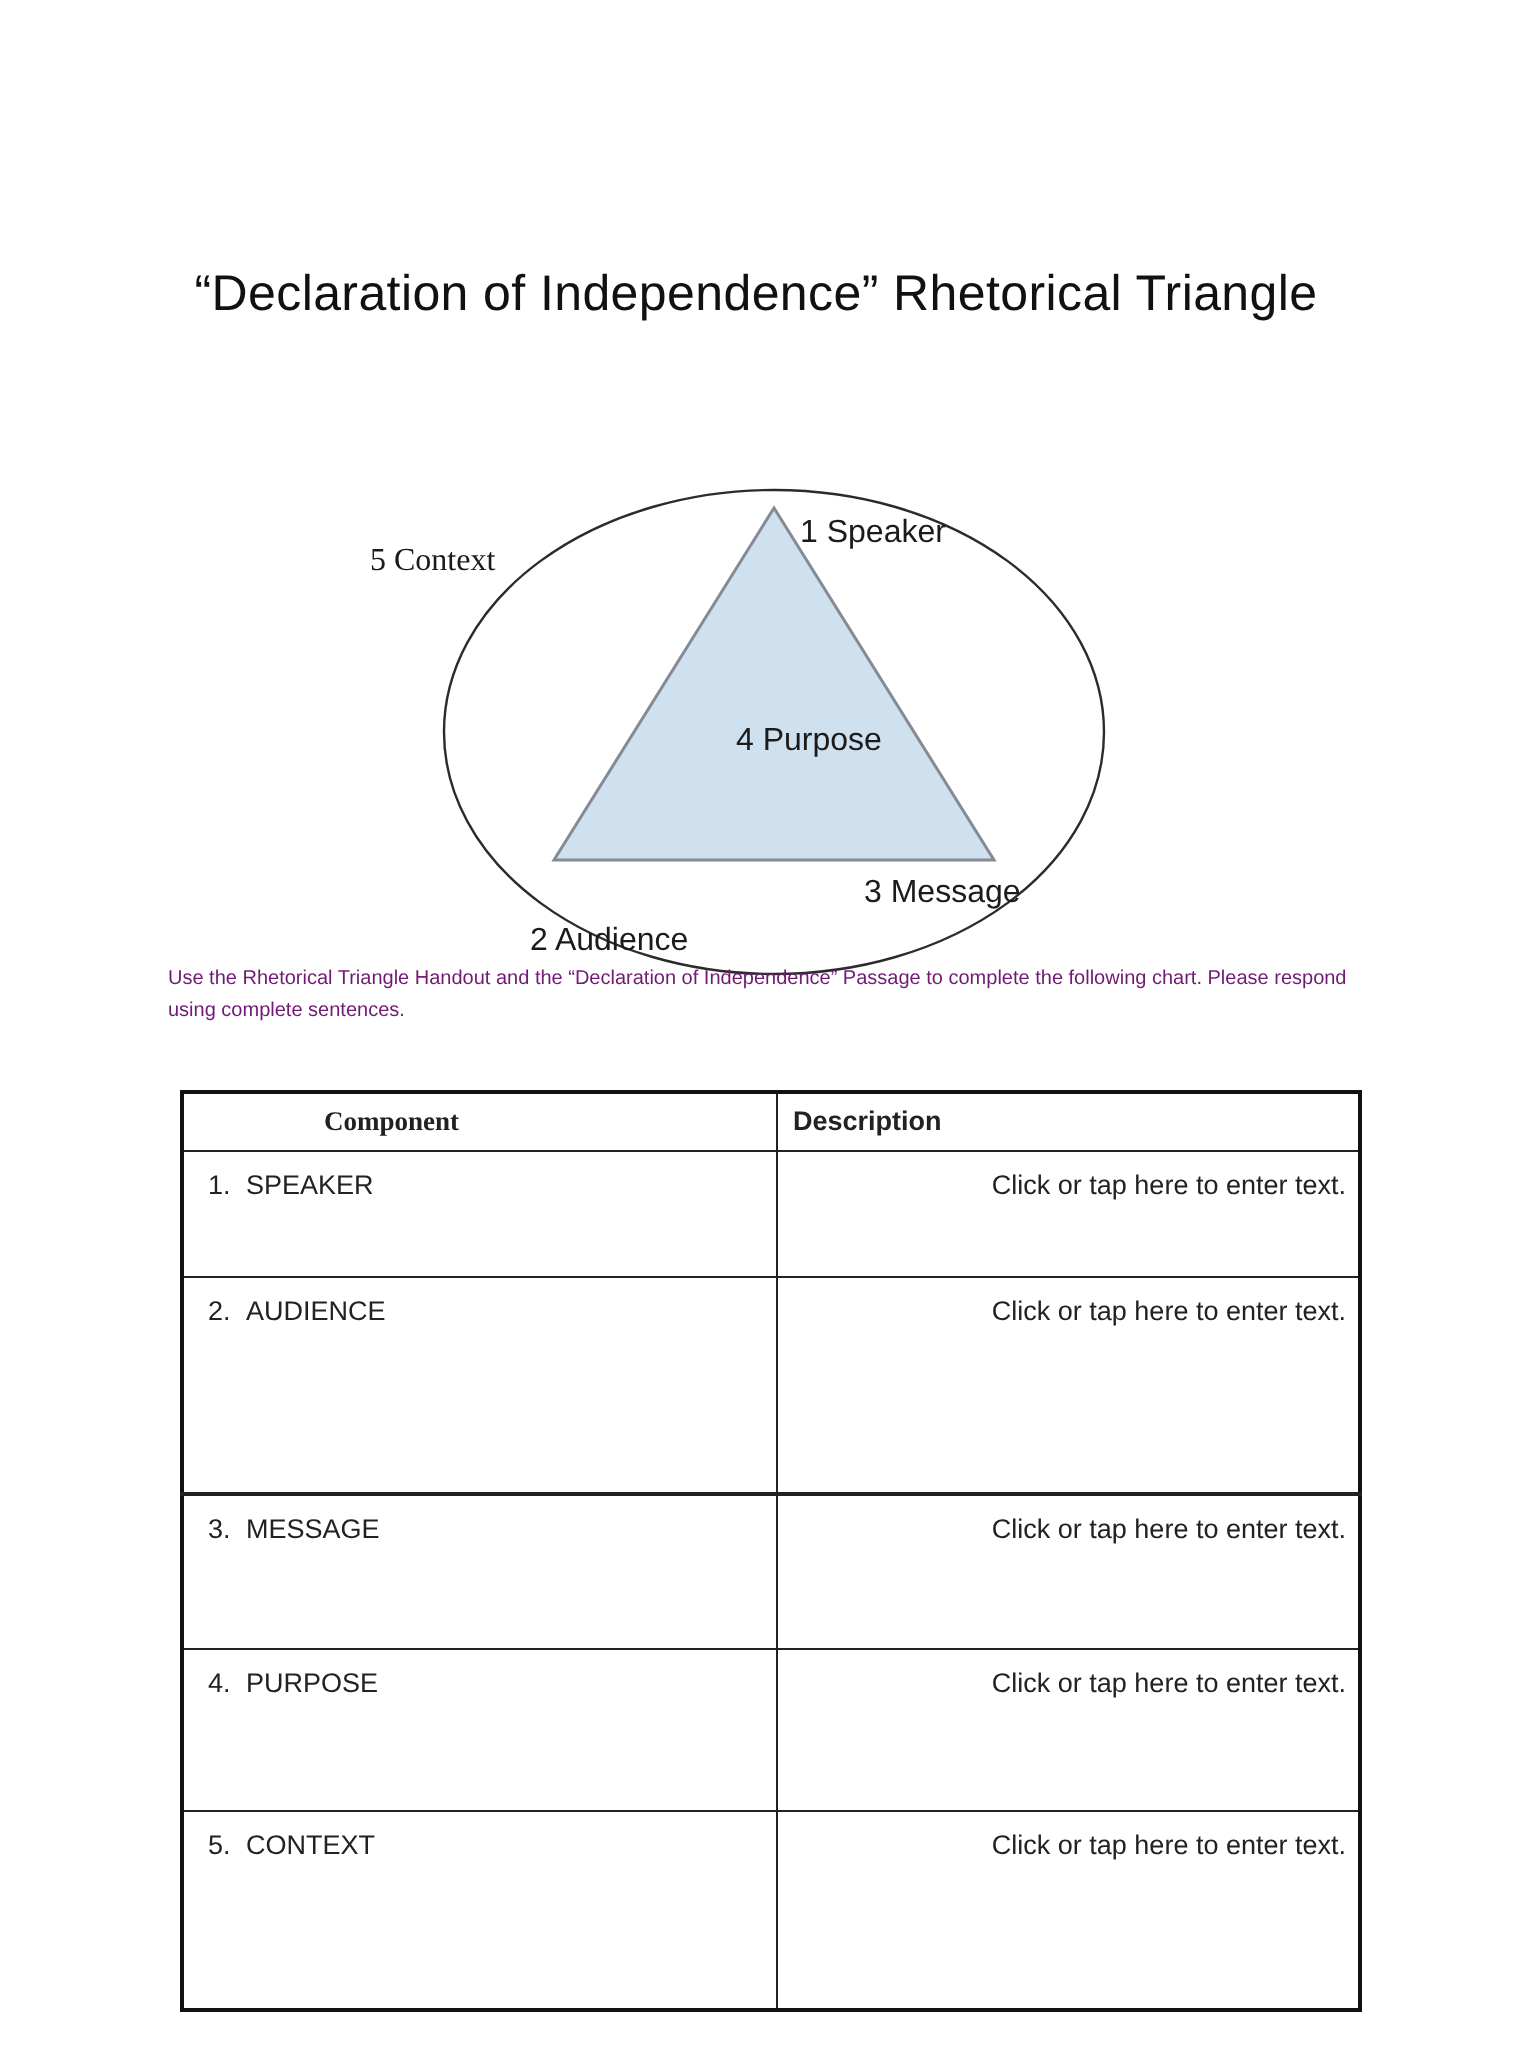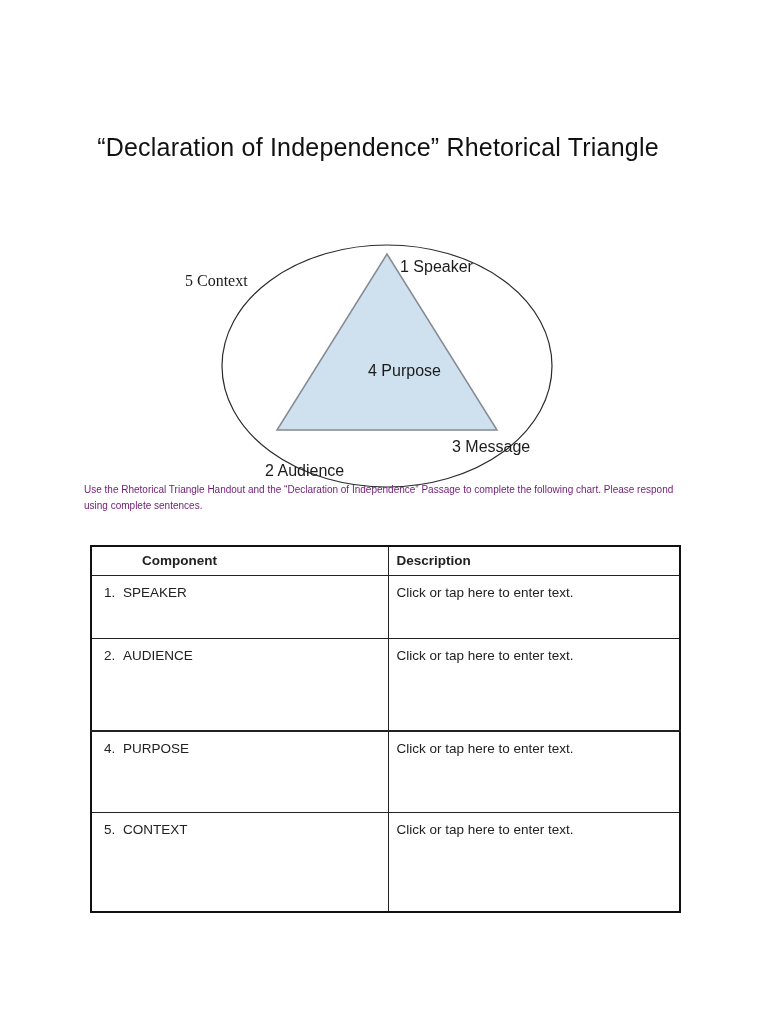--- a/index.html
+++ b/index.html
@@ -15,49 +15,49 @@
   .diagram-svg { position: absolute; left: 200px; top: 230px; pointer-events: none; }
 
   .diagram-label {
     position: absolute; font-size: 16px; line-height: 19px; color: #1b1b1b;
     white-space: nowrap;
   }
   .lbl-speaker  { left: 400px; top: 257px; }
   .lbl-context  { left: 185px; top: 271px; font-family: Liberation Serif, serif; }
   .lbl-purpose  { left: 349px; top: 361px; margin-left: 19px; }
   .lbl-audience { left: 265px; top: 437px; margin-top: 24px; }
-  .lbl-message  { left: 452px; top: 437px; }
+  .lbl-message  { left: 432px; top: 437px; }
 
   .instructions {
     position: absolute; left: 84px; top: 482px; width: 602px;
     font-size: 10px; line-height: 16px; color: #701a75;
   }
 
   table.components {
     position: absolute; left: 90px; top: 545px; width: 589px;
     border-collapse: collapse; table-layout: fixed;
   }
   table.components { border: 2px solid #111; }
   table.components td, table.components th {
     border: 1px solid #222; vertical-align: top;
     font-size: 13.5px; color: #222;
   }
   col.c1 { width: 297px; }
   col.c2 { width: 292px; }
 
   tr.hdr th { height: 29px; font-weight: 700; padding-top: 6px; text-align: left; }
-  th.h-comp { padding-left: 50px; }
+  th.h-comp { padding-left: 70px; font-family: Liberation Serif, serif; }
   th.h-desc { padding-left: 8px; }
 
   td.comp-cell { padding: 9px 6px 0 12px; }
-  td.desc-cell { padding: 9px 6px 0 8px; color: #333; }
+  td.desc-cell { padding: 9px 6px 0 8px; color: #333; text-align: right; }
   .row-num { display: inline-block; min-width: 19px; }
 
   tr.r1 { height: 63px; }
-  tr.r2 { height: 93px; }
+  tr.r2 { height: 109px; }
   tr.r3 { height: 77px; }
   tr.r4 { height: 81px; }
   tr.r5 { height: 100px; }
   tr.r2 td { border-bottom-width: 2px; }
 </style>
 </head>
 <body>
 
 <h1 class="page-title">“Declaration of Independence” Rhetorical Triangle</h1>
 
@@ -86,20 +86,24 @@
     <th class="h-desc">Description</th>
   </tr>
   <tr class="r1">
     <td class="comp-cell"><span class="row-num">1.</span><span>SPEAKER</span></td>
     <td class="desc-cell">Click or tap here to enter text.</td>
   </tr>
   <tr class="r2">
     <td class="comp-cell"><span class="row-num">2.</span><span>AUDIENCE</span></td>
     <td class="desc-cell">Click or tap here to enter text.</td>
   </tr>
+  <tr class="r3">
+    <td class="comp-cell"><span class="row-num">3.</span><span>MESSAGE</span></td>
+    <td class="desc-cell">Click or tap here to enter text.</td>
+  </tr>
   <tr class="r4">
     <td class="comp-cell"><span class="row-num">4.</span><span>PURPOSE</span></td>
     <td class="desc-cell">Click or tap here to enter text.</td>
   </tr>
   <tr class="r5">
     <td class="comp-cell"><span class="row-num">5.</span><span>CONTEXT</span></td>
     <td class="desc-cell">Click or tap here to enter text.</td>
   </tr>
 </tbody>
   </table>

